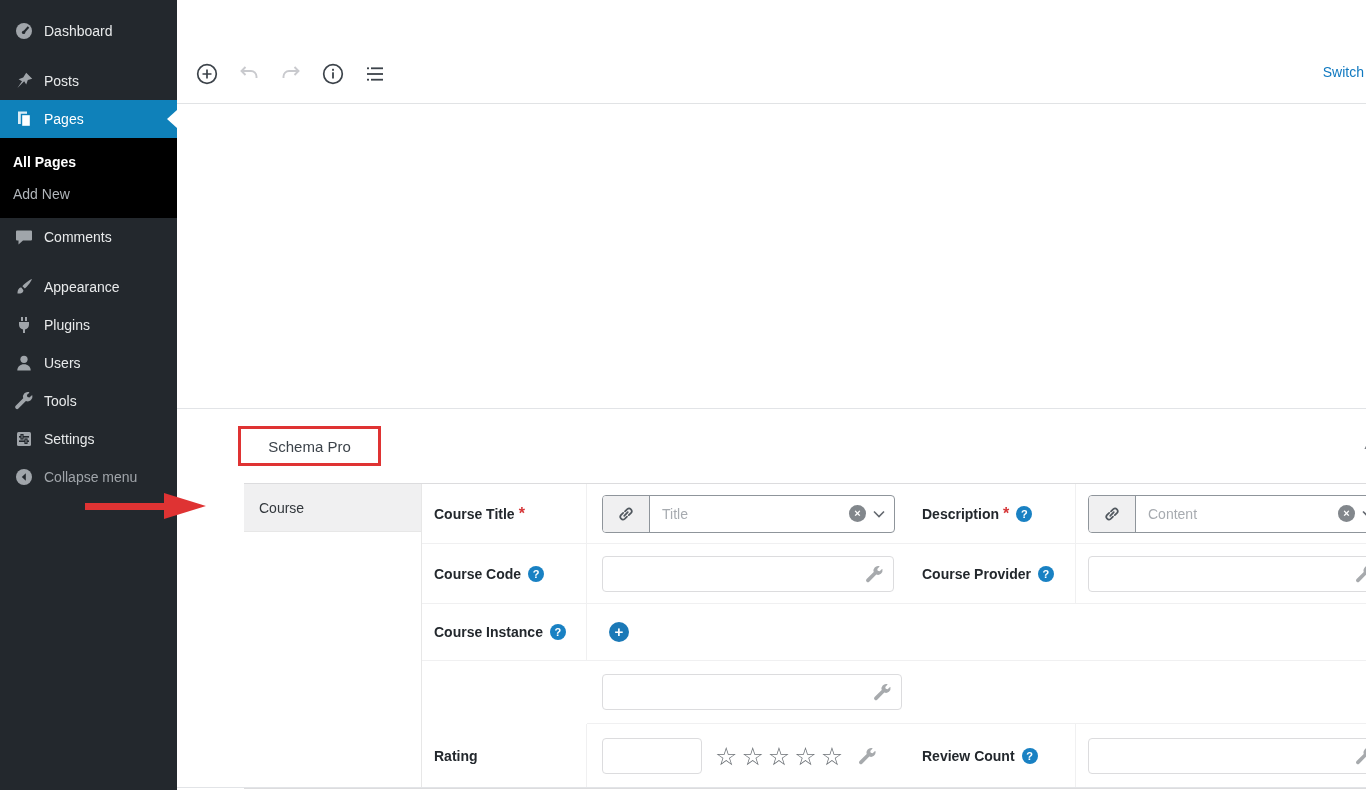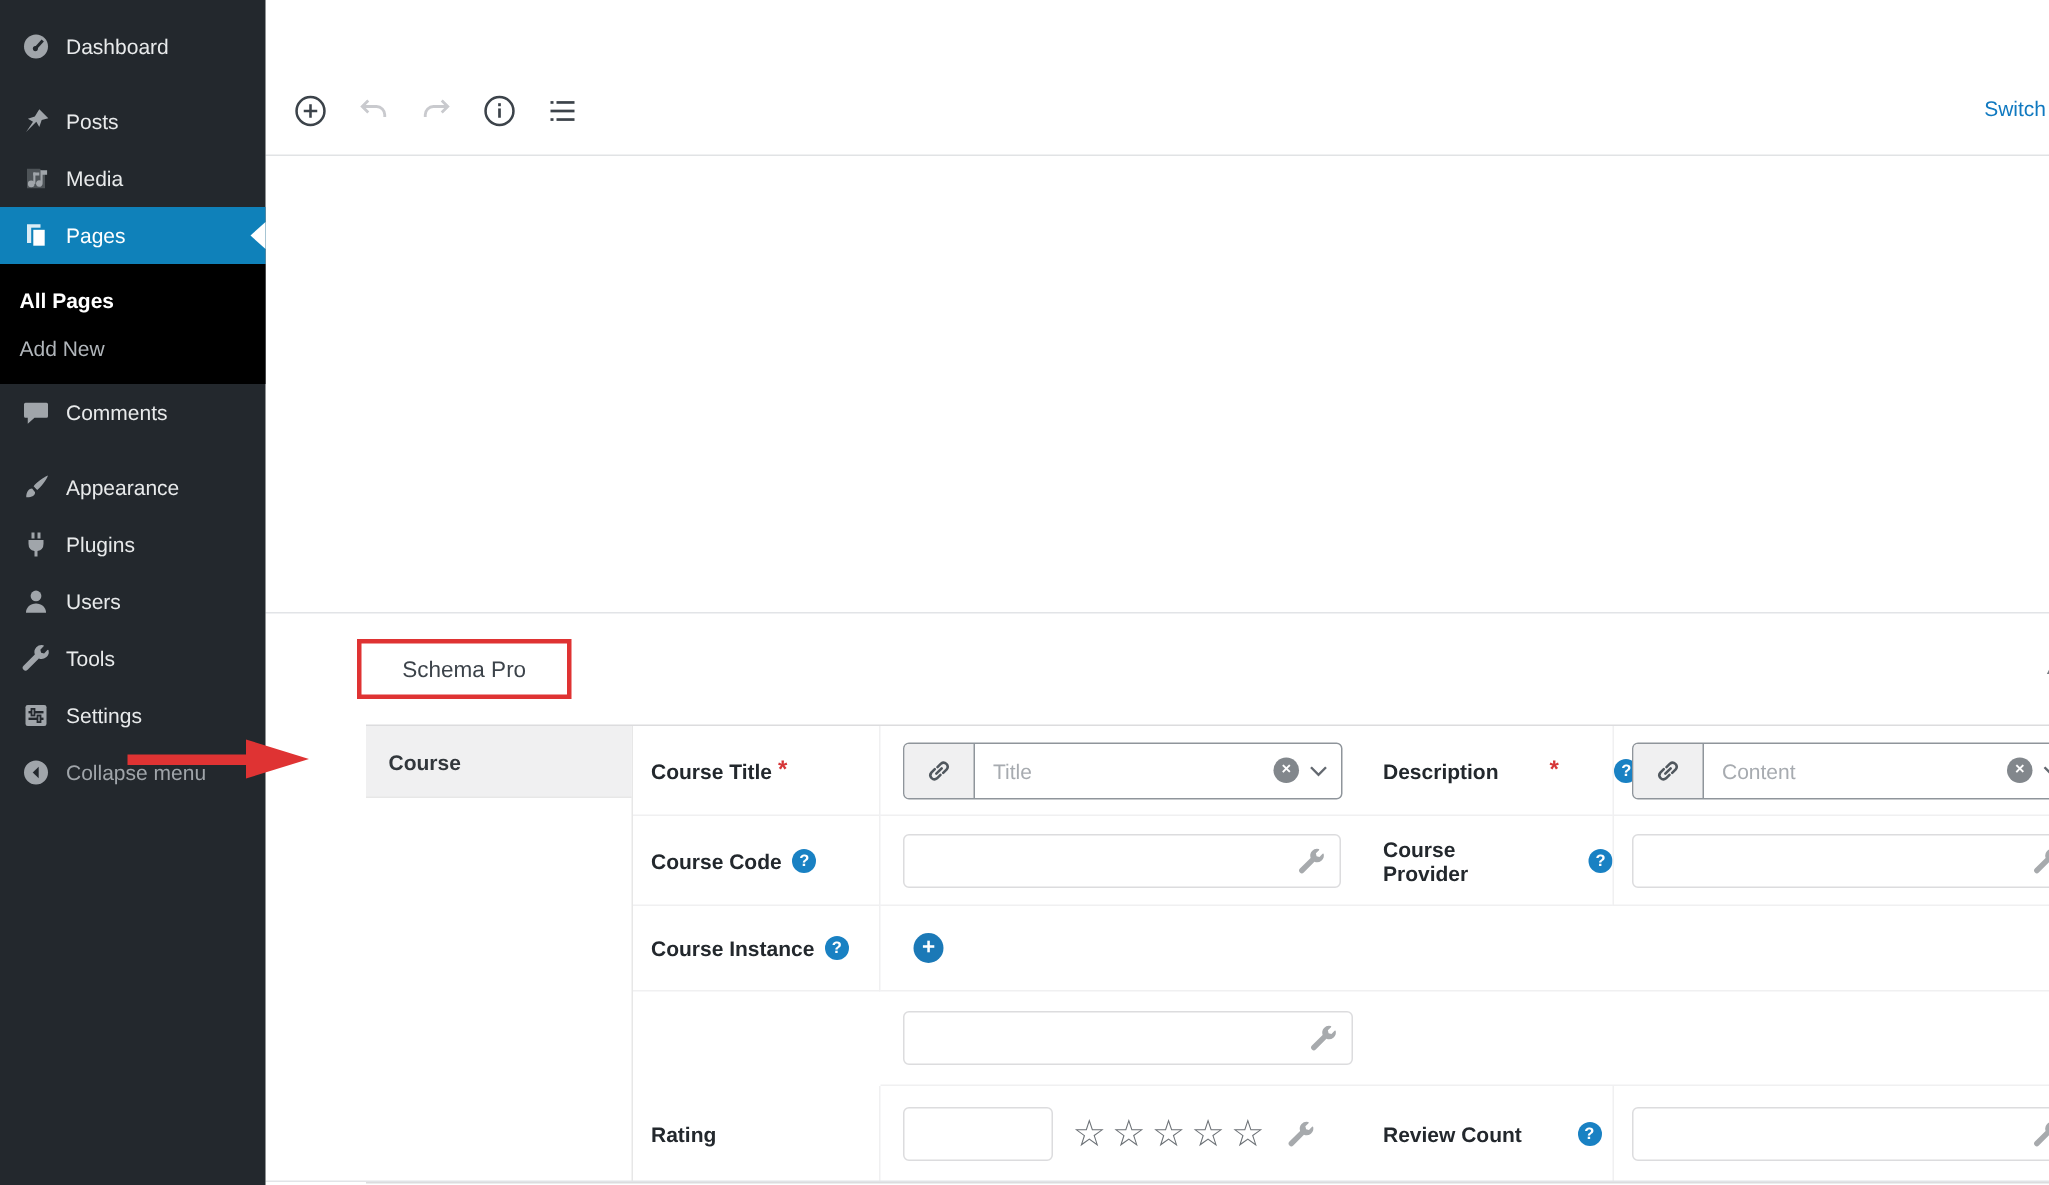--- a/index.html
+++ b/index.html
@@ -52,30 +52,30 @@
   .mb-toggle{position:absolute;right:33px;top:28px;color:#787c82;font-size:12px;background:none;border:none;cursor:pointer;}
   .panel{
     margin-left:20px;width:1150px;box-sizing:border-box;
     border-top:1px solid #dcdcde;border-bottom:1px solid #dcdcde;
     display:flex;min-height:305px;
   }
   .tabcol{width:178px;flex:0 0 178px;border-right:1px solid #e7e7e7;box-sizing:border-box;}
   .tab{
     height:47px;background:#f0f0f1;border-bottom:1px solid #e7e7e7;
     display:flex;align-items:center;padding-left:15px;
-    font-size:14px;font-weight:bold;color:#32373c;cursor:pointer;
+    font-size:14px;font-weight:normal;color:#32373c;cursor:pointer;
   }
   .content{
     width:972px;display:grid;
     grid-template-columns:165px 323px 165px 319px;
     grid-template-rows:60px 60px 57px 63px 64px;
   }
   .cell{box-sizing:border-box;border-bottom:1px solid #f0f0f1;display:flex;align-items:center;}
   .lc{padding-left:12px;border-right:1px solid #f0f0f1;}
-  .l2{padding-left:12px;gap:30px;}
+  .l2{padding-left:12px;}
   .f2{border-left:1px solid #f0f0f1;}
   .span3{grid-column:2/5;}
   .nob{border-bottom:none;}
   .flabel{font-size:14px;font-weight:bold;color:#23282d;}
   .req{color:#d63638;font-weight:bold;margin-left:4px;}
   .help{
     display:inline-flex;width:16px;height:16px;border-radius:50%;
     background:#1981c3;color:#fff;font-size:11px;font-weight:bold;
     align-items:center;justify-content:center;margin-left:7px;cursor:pointer;flex:0 0 16px;
   }
@@ -135,32 +135,20 @@
   </div>
   <div class="sep"></div>
   <div class="mi">
     <span class="ic">
       <svg width="20" height="20" viewBox="0 0 20 20">
           <path fill="#a0a5aa" d="M12.2 1.8l6 6-4.4 1.2-1.6 4.6-2-3.4L3.4 17l4.6-6.8-3.4-2 4.6-1.6z"></path>
         </svg>
     </span>
     <span>Posts</span>
   </div>
-  <div class="mi">
-    <span class="ic">
-      <svg width="20" height="20" viewBox="0 0 20 20">
-          <path fill="#a0a5aa" d="M4 3.5h8.5L16 7v9.5H4z" opacity="0.35"></path>
-          <path fill="#a0a5aa" d="M13 4.5v6.8a2.2 2.2 0 1 0 1.4 2V7.5h3V4.5z"></path>
-          <circle cx="6.8" cy="13.6" r="2.2" fill="#a0a5aa"></circle>
-          <rect x="8.2" y="6" width="1.4" height="7.6" fill="#a0a5aa"></rect>
-          <path fill="#a0a5aa" d="M8.2 6h4v2h-4z"></path>
-        </svg>
-    </span>
-    <span>Media</span>
-  </div>
   <div class="mi active">
     <span class="ic">
       <svg width="20" height="20" viewBox="0 0 20 20">
           <rect x="4" y="2.5" width="9" height="12.5" fill="#ffffff" opacity="0.85"></rect>
           <rect x="7.5" y="5.5" width="9" height="12" fill="#ffffff" stroke="#0f81ba" stroke-width="1.4"></rect>
         </svg>
     </span>
     <span>Pages</span>
     <span class="ptr"></span>
   </div>

